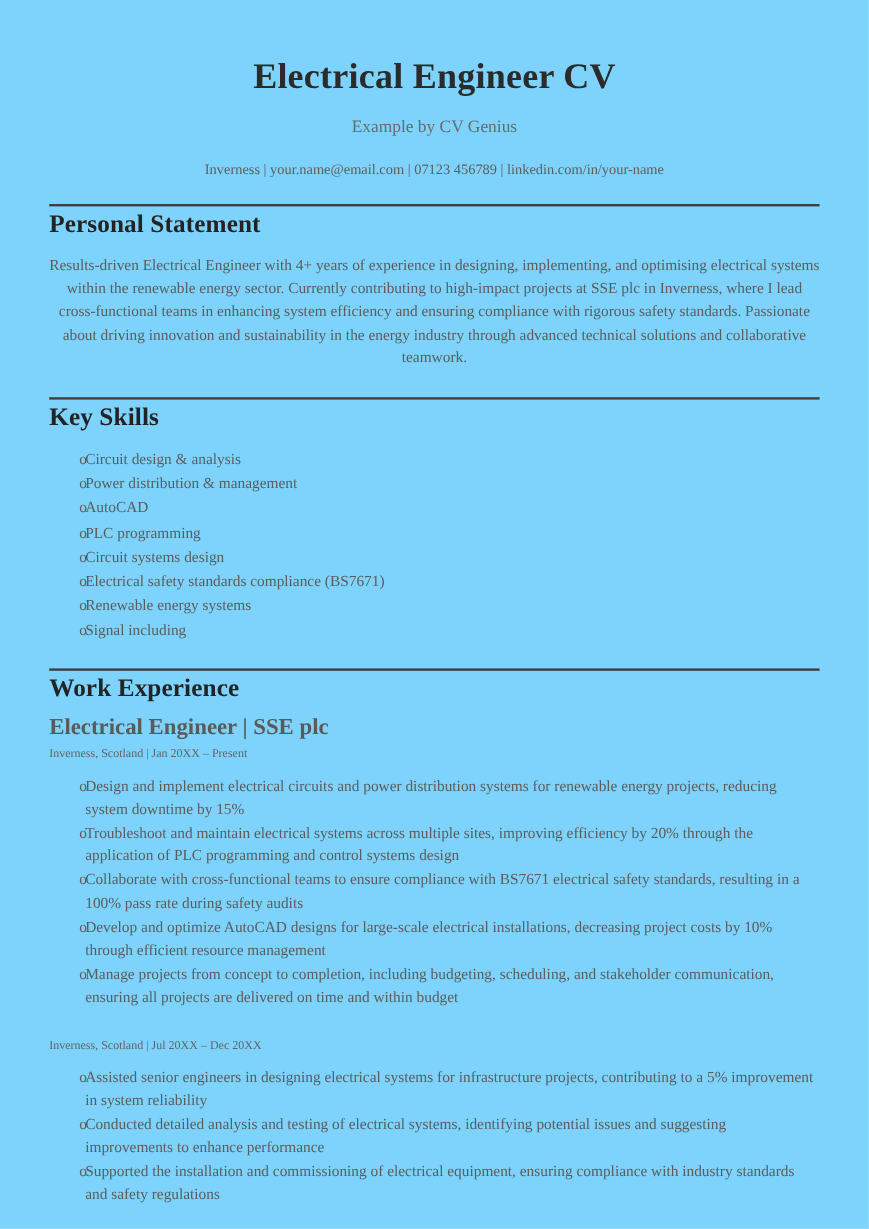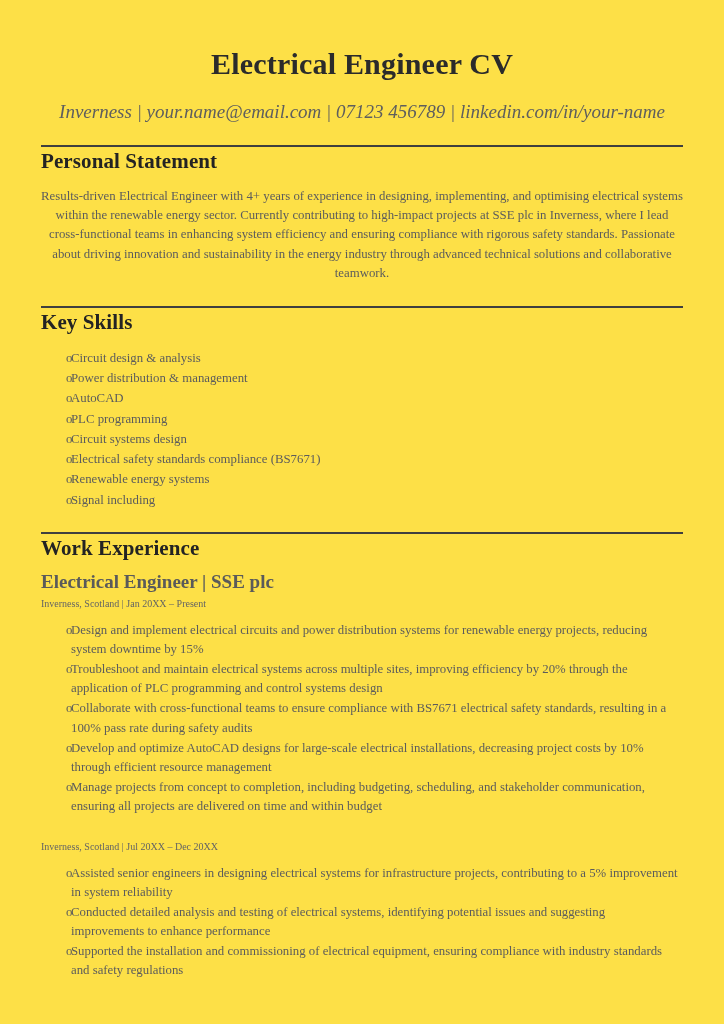--- a/index.html
+++ b/index.html
@@ -11,21 +11,21 @@
     height: 1024px;
     background: #f8f8f9;
     font-family: "Liberation Serif", "DejaVu Serif", serif;
     overflow: hidden;
   }
   .page {
     width: 724px;
     height: 1024px;
     box-sizing: border-box;
     padding: 0 41px;
-    background: #fde047;
+    background: #7dd3fc;
     position: relative;
   }
 
   
   .cv-header {
     padding-top: 47px;
     text-align: center;
   }
   .cv-title {
     font-size: 30px;
@@ -35,25 +35,24 @@
     line-height: 1.15;
     margin: 0;
   }
   .cv-subtitle {
     font-size: 14.5px;
     color: #6a6a6a;
     margin-top: 16px;
     line-height: 1.2;
   }
   .cv-contact {
-    font-size: 19px;
+    font-size: 12px;
     color: #5e5e5e;
     margin-top: 19px;
     line-height: 1.2;
-    font-style: italic;
   }
 
   
   .rule {
     border: 0;
     border-top: 2.6px solid #3f3f3f;
     margin: 0;
     width: 100%;
   }
   .section {
@@ -145,20 +144,21 @@
     line-height: 1.3;
   }
 </style>
 </head>
 <body>
 
 <div class="page">
 
   <div class="cv-header">
     <h1 class="cv-title">Electrical Engineer CV</h1>
+    <div class="cv-subtitle">Example by CV Genius</div>
     <div class="cv-contact">Inverness | your.name@email.com | 07123 456789 | linkedin.com/in/your-name</div>
   </div>
 
   <div class="section">
     <div class="section-rule-wrap">
       <hr class="rule">
     </div>
     <h2 class="section-heading">Personal Statement</h2>
     <p class="statement">Results-driven Electrical Engineer with 4+ years of experience in designing, implementing, and optimising electrical systems within the renewable energy sector. Currently contributing to high-impact projects at SSE plc in Inverness, where I lead cross-functional teams in enhancing system efficiency and ensuring compliance with rigorous safety standards. Passionate about driving innovation and sustainability in the energy industry through advanced technical solutions and collaborative teamwork.</p>
   </div>

